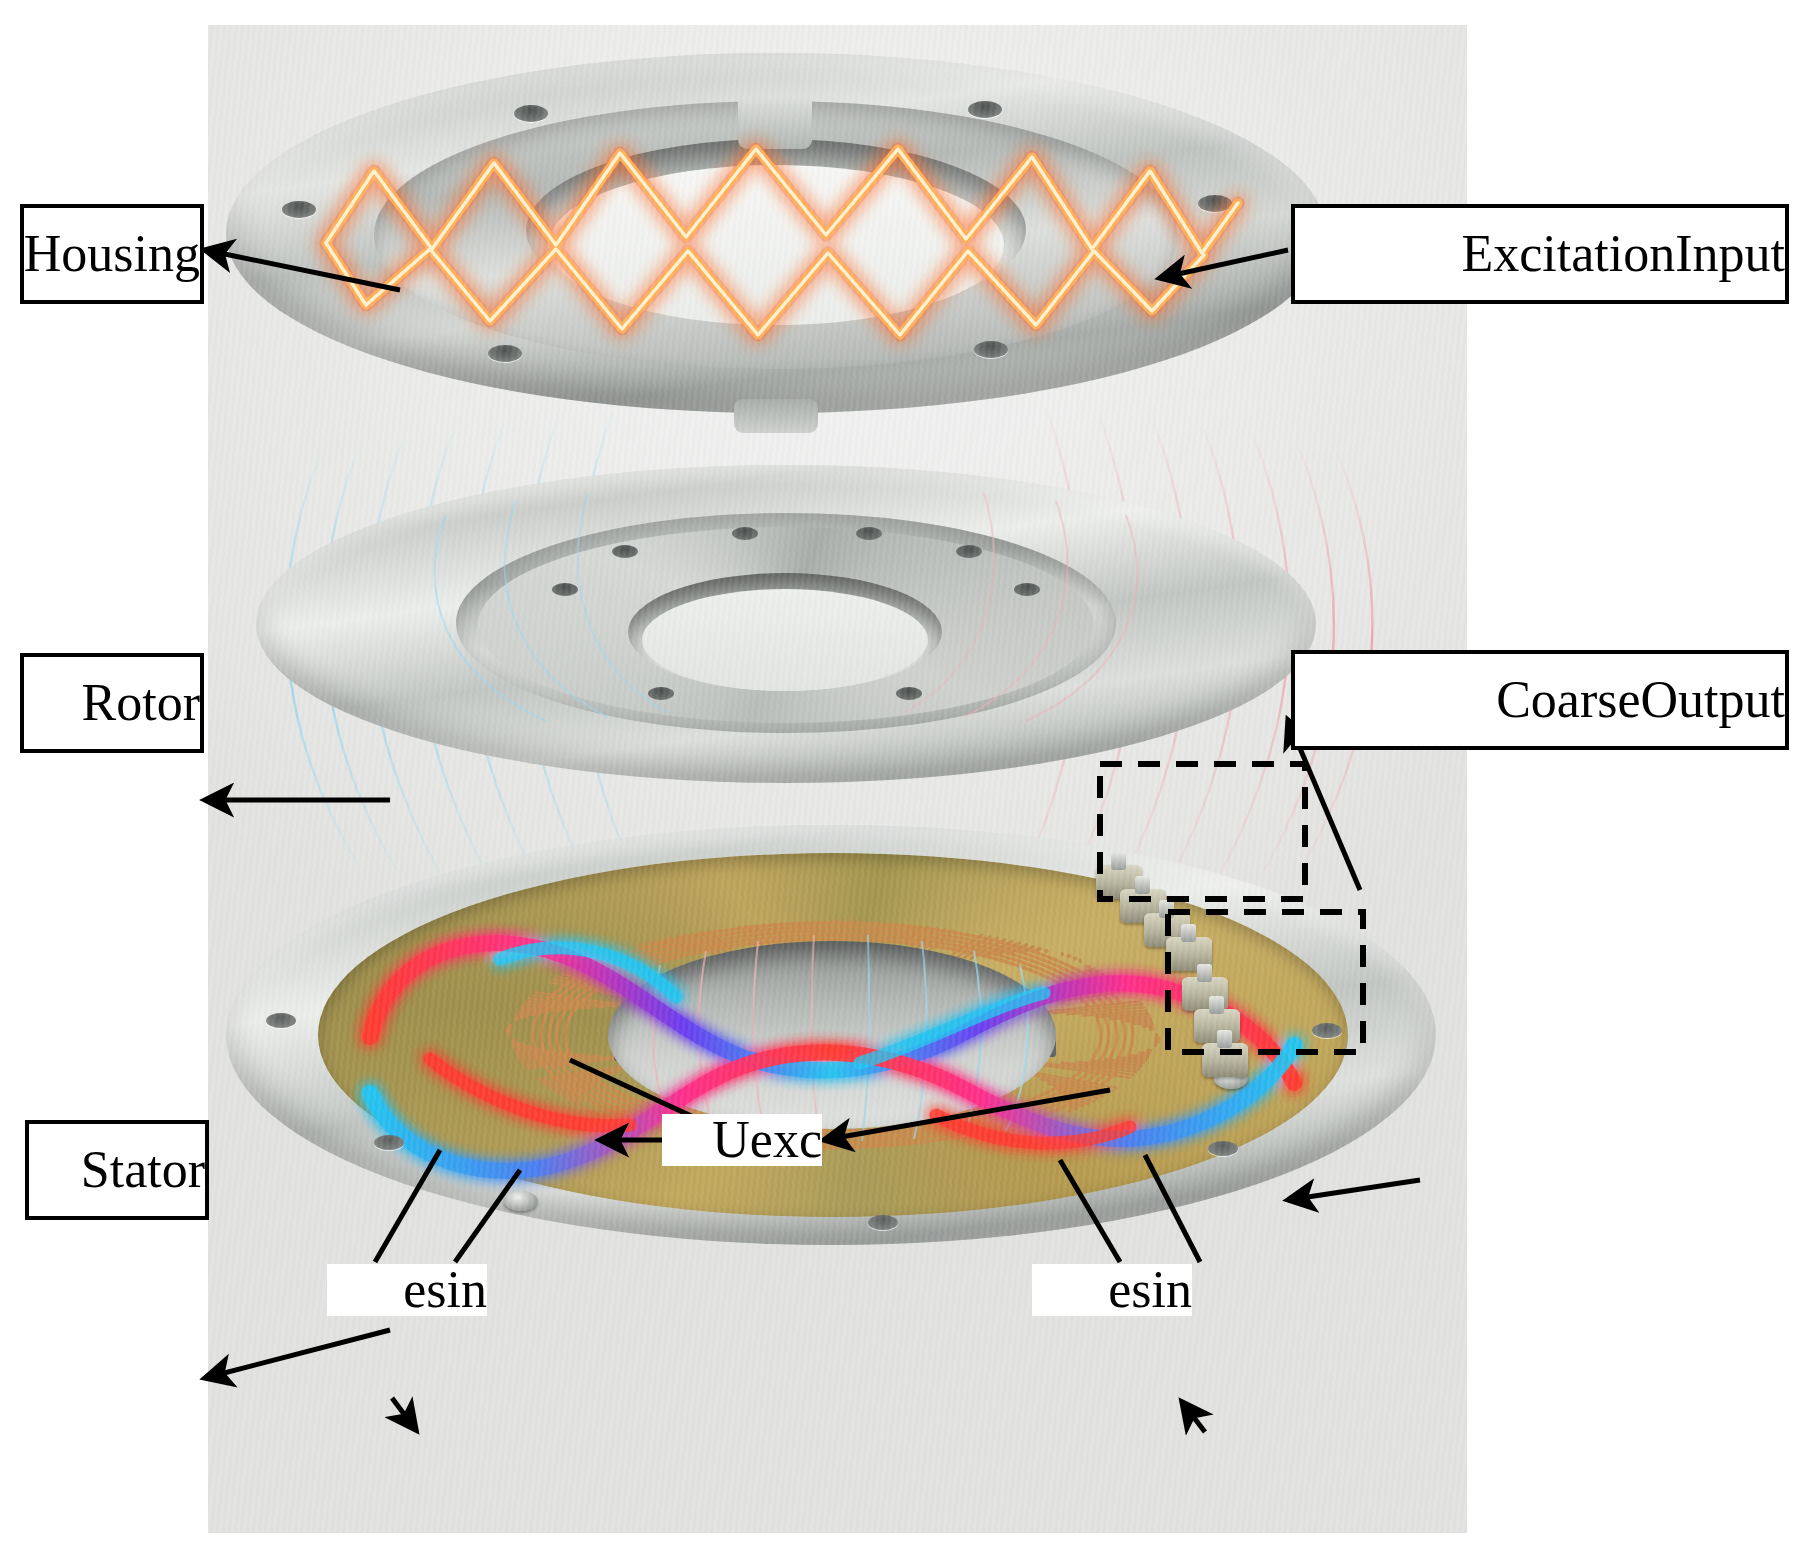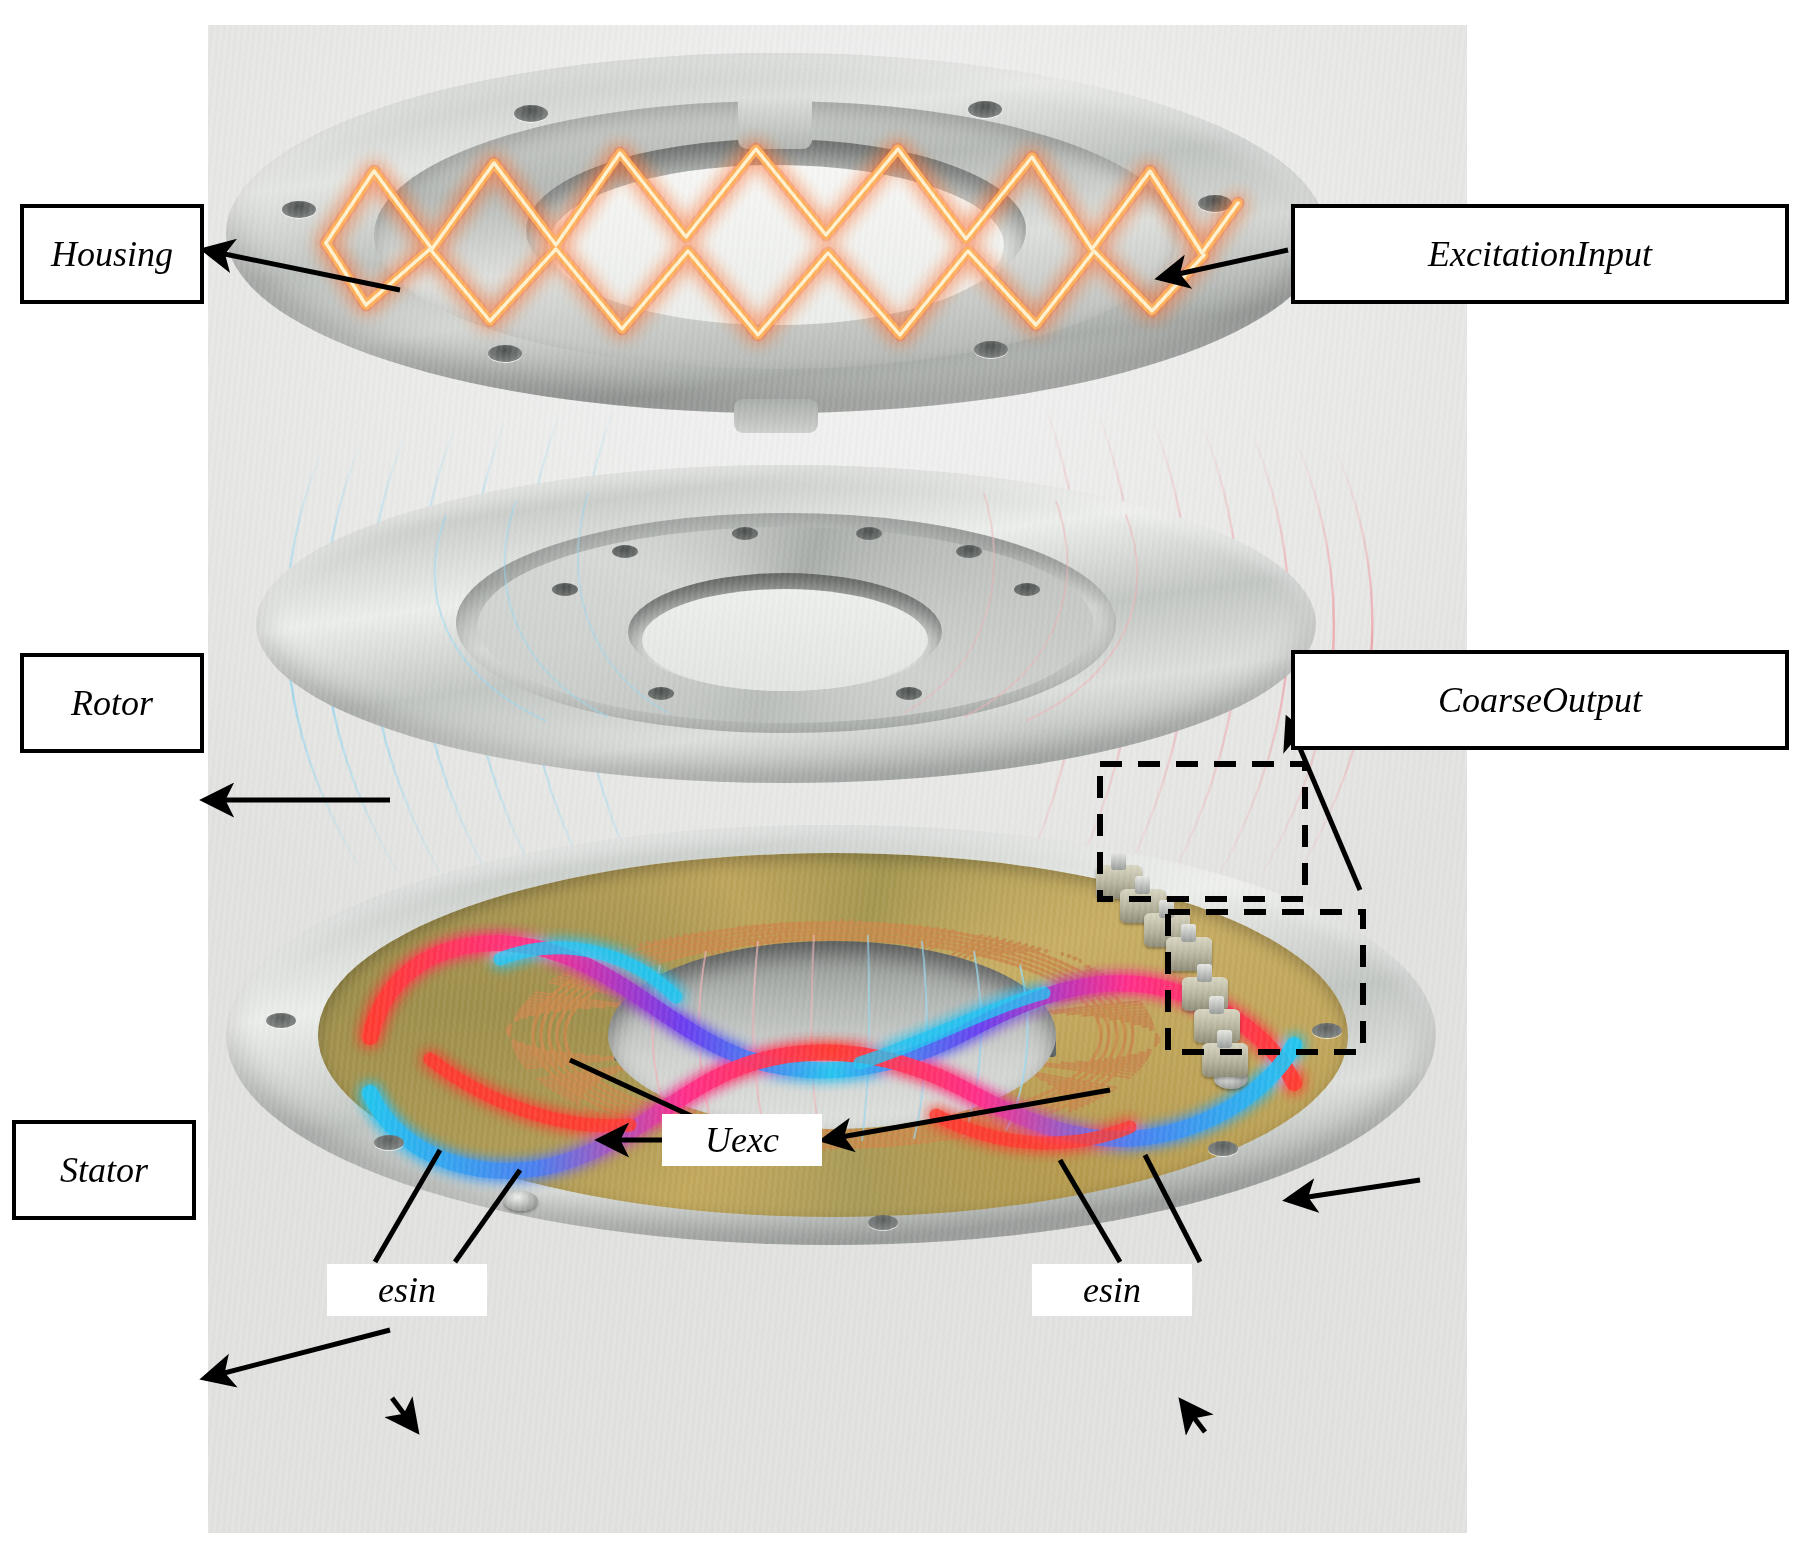--- a/index.html
+++ b/index.html
@@ -117,22 +117,22 @@
 
   
   .pin{position:absolute;width:46px;height:34px;border-radius:7px/5px;
        background:linear-gradient(180deg,#d9d6c2 0%,#b5b29c 55%,#8e8b77 100%);
        box-shadow:0 2px 3px rgba(0,0,0,.3);}
   .pin::before{content:"";position:absolute;left:15px;top:-13px;width:15px;height:18px;border-radius:3px;
        background:linear-gradient(180deg,#e7e8e4,#9a9e9a);}
 
   
   .lbl{position:absolute;background:#fff;border:4px solid #000;
-       display:flex;align-items:center;justify-content:center;
-       font-size:36px;color:#000;line-height:1;white-space:nowrap;font-style:italic;}
+       display:flex;align-items:center;justify-content:flex-end;
+       font-size:52px;color:#000;line-height:1;white-space:nowrap;}
   .lbl.plain{border:none;background:#fff;}
 
   
   #over{position:absolute;left:0;top:0;width:1806px;height:1552px;pointer-events:none;}
 </style>
 </head>
 <body>
 
 <div id="stage">
 
@@ -627,21 +627,21 @@
   </div>
 
   <div class="lbl" style="left:1291px;top:650px;width:490px;height:92px;">
     <span>CoarseOutput</span>
   </div>
 
   <div class="lbl" style="left:20px;top:653px;width:176px;height:92px;">
     <span>Rotor</span>
   </div>
 
-  <div class="lbl" style="left:12px;top:1120px;width:176px;height:92px;">
+  <div class="lbl" style="left:25px;top:1120px;width:176px;height:92px;">
     <span>Stator</span>
   </div>
 
 
   <div class="lbl plain" style="left:662px;top:1114px;width:160px;height:52px;">
     <span>Uexc</span>
   </div>
 
   <div class="lbl plain" style="left:295px;top:1264px;width:160px;height:52px;margin-left:32px;">
     <span>esin</span>

